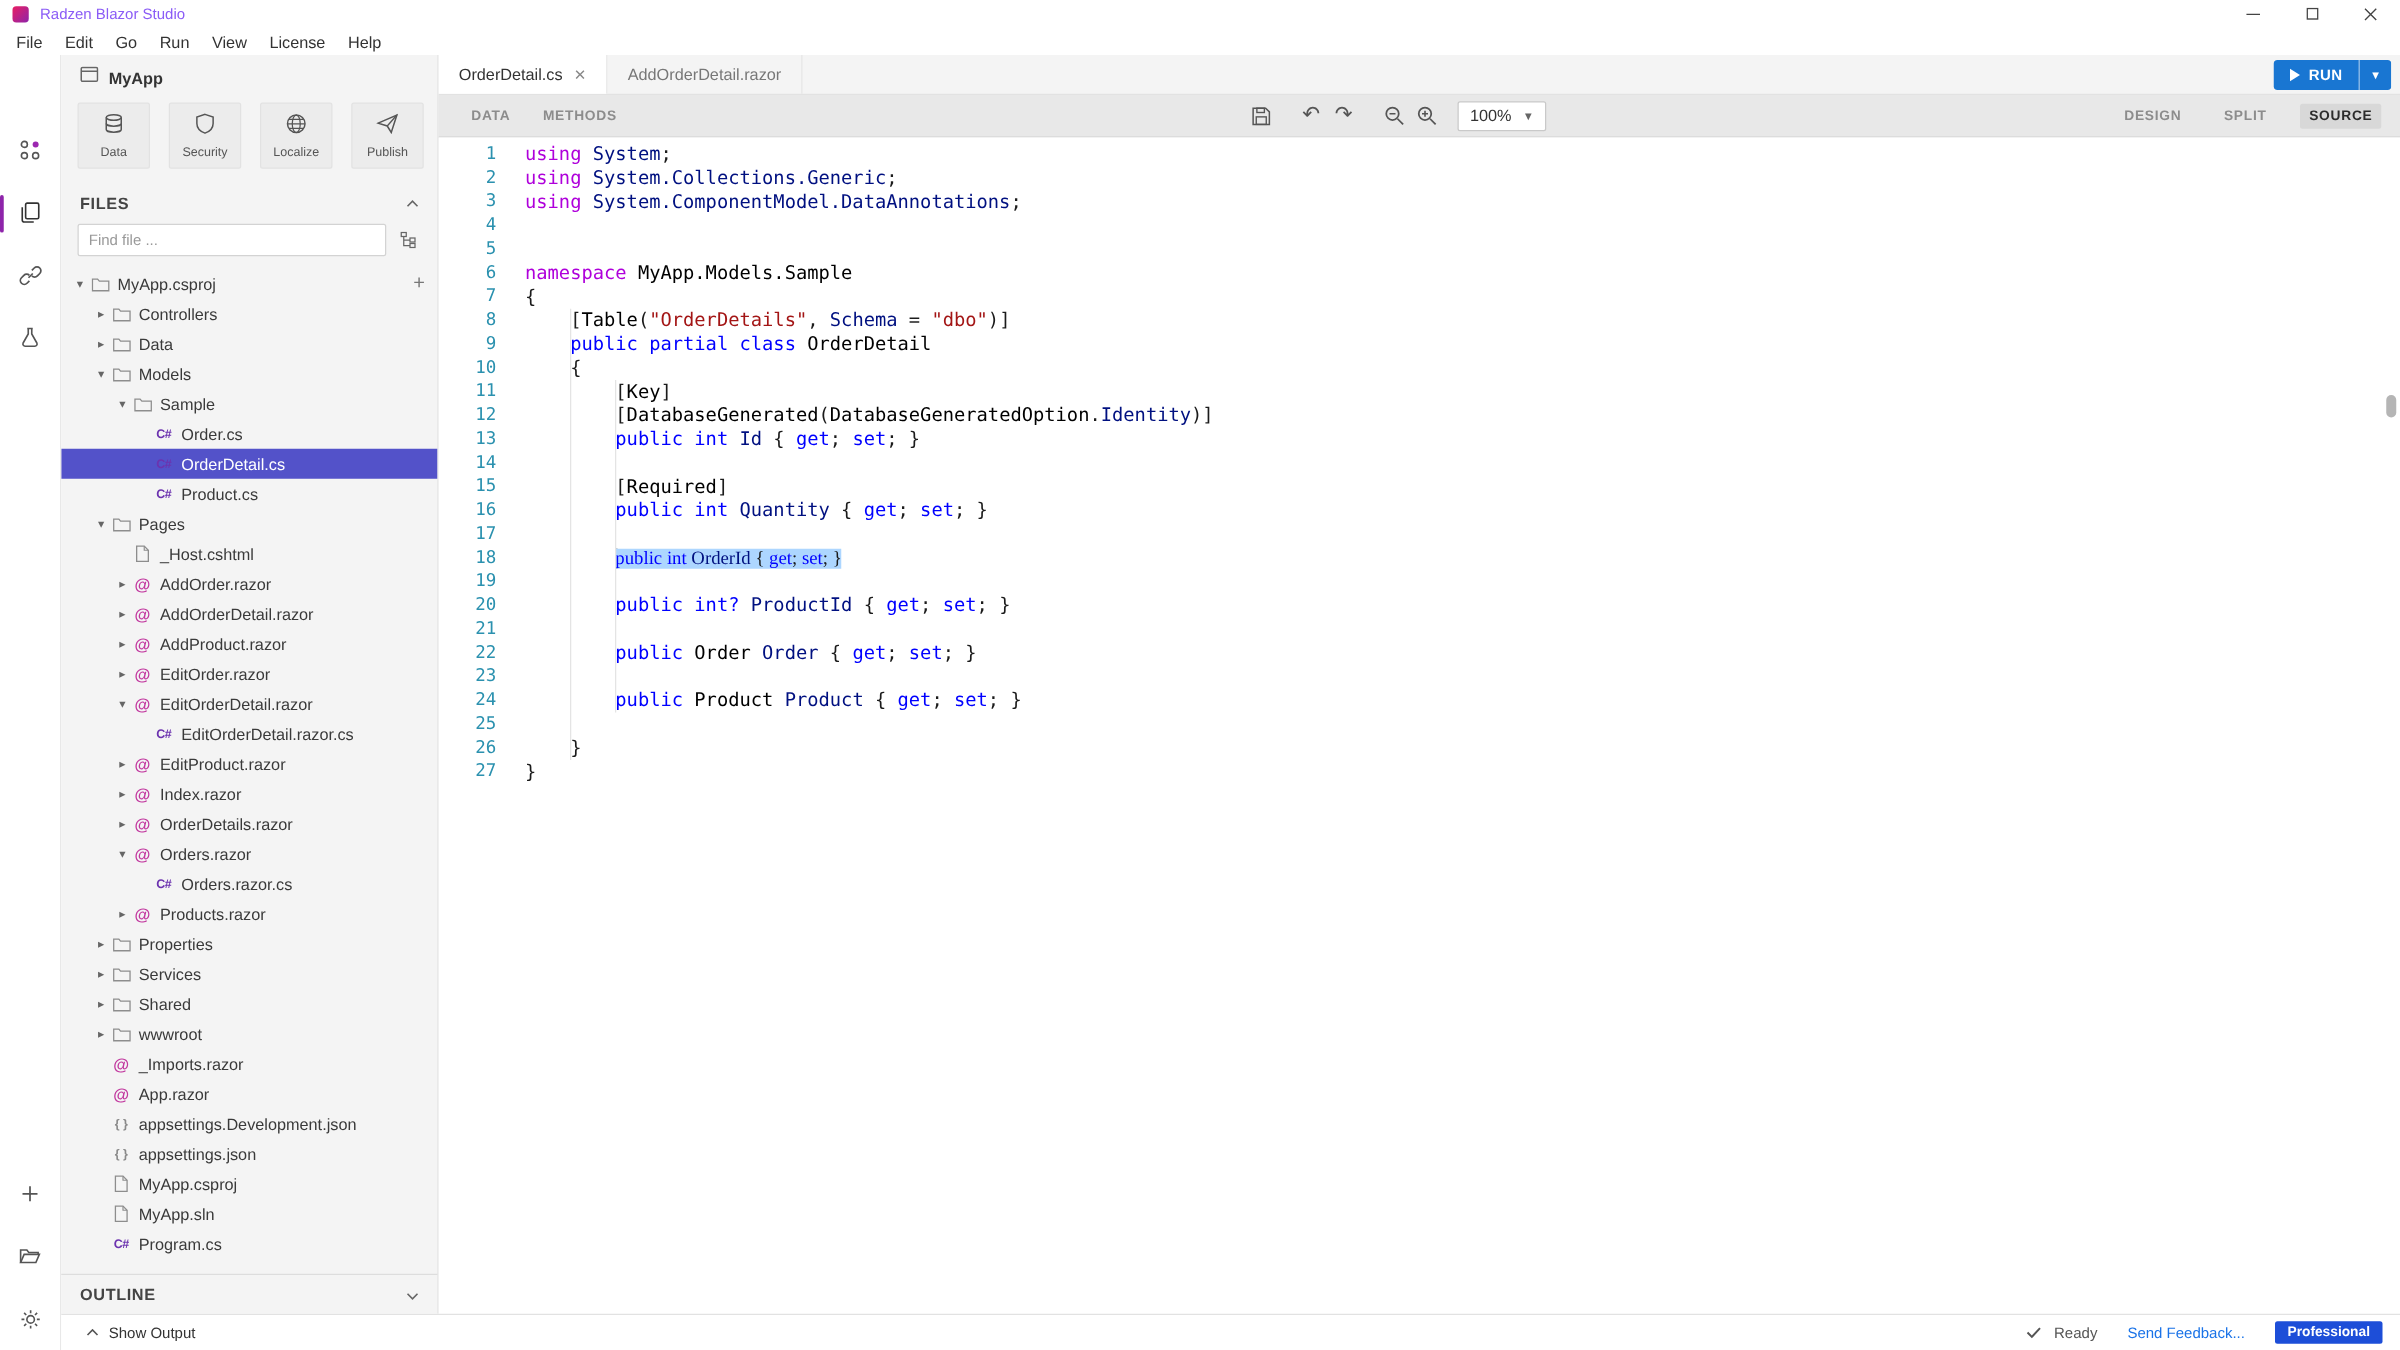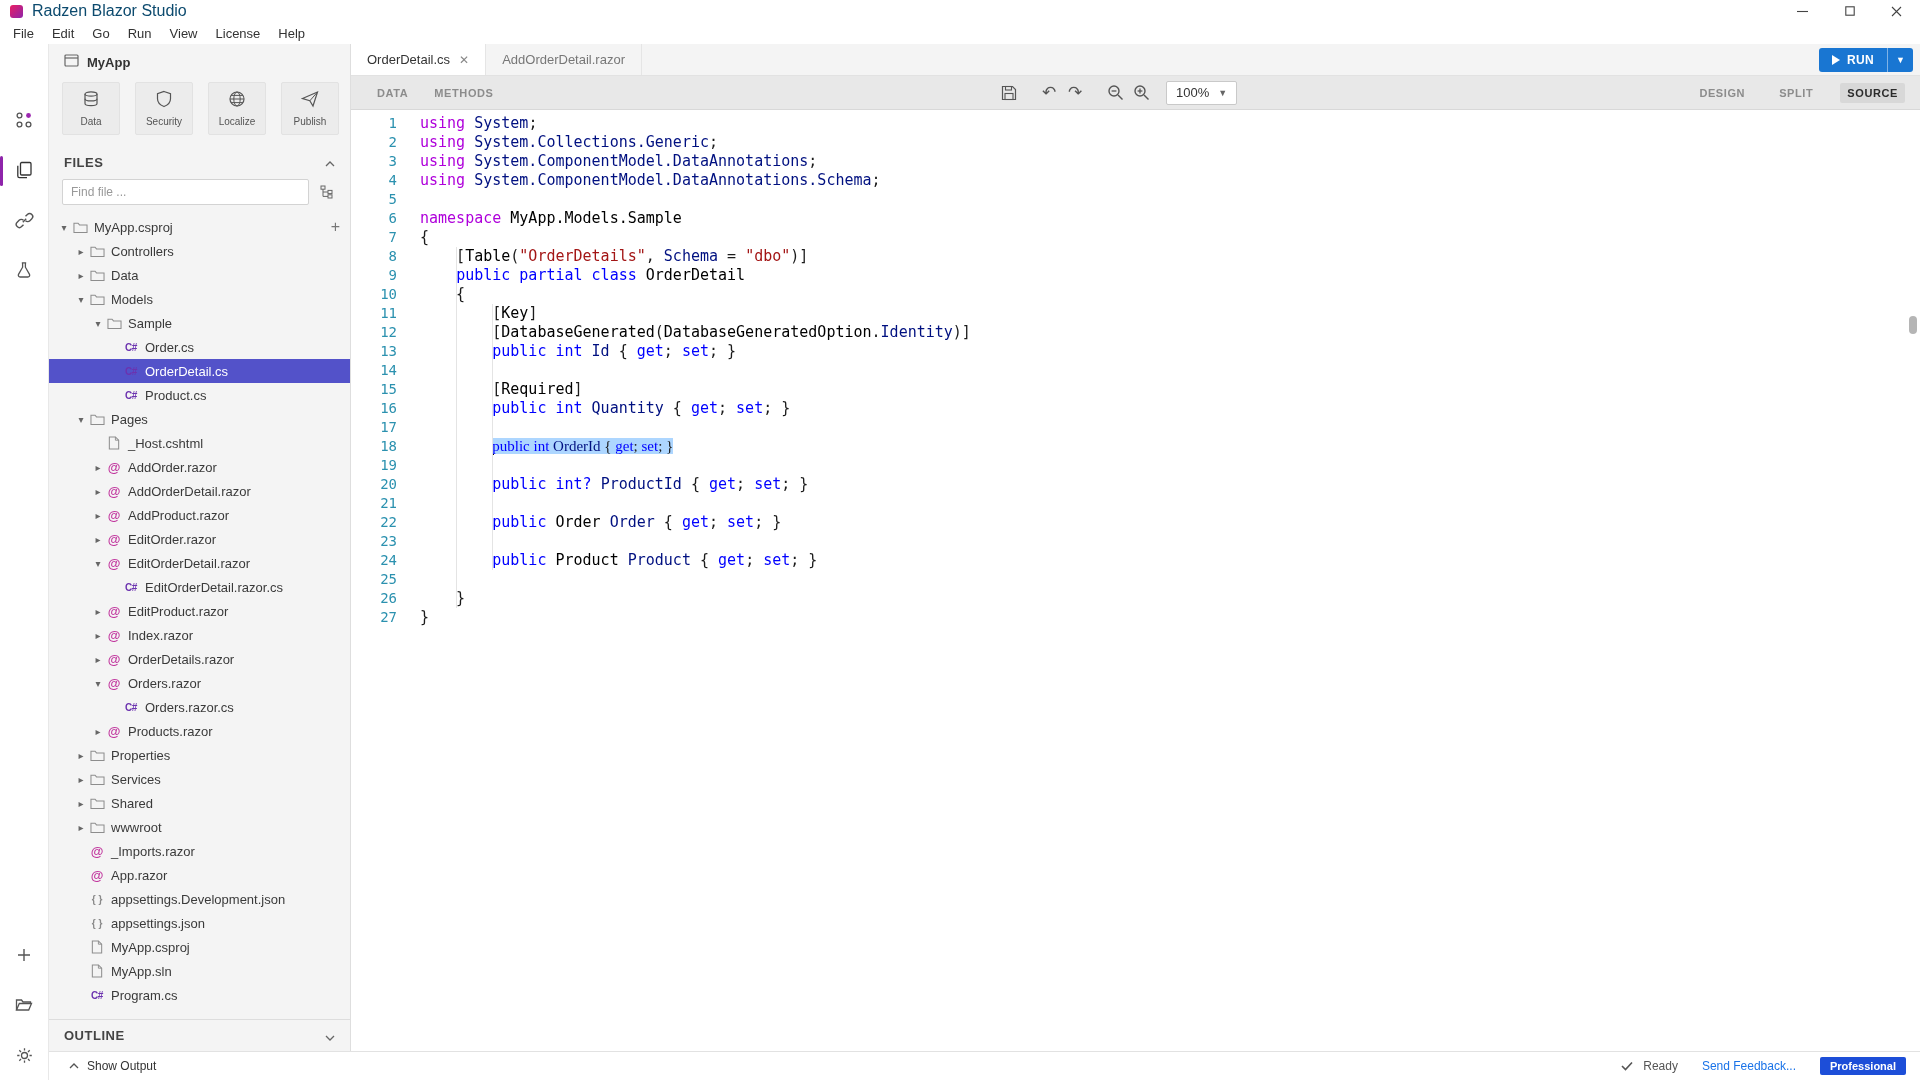--- a/index.html
+++ b/index.html
@@ -3,21 +3,21 @@
 <meta charset="utf-8">
 <style>
   * { margin:0; padding:0; box-sizing:border-box; }
   html,body { background:#777; }
   body { font-family:"Liberation Sans", sans-serif; }
   .screen { position:relative; width:1920px; height:1080px; background:#fff; overflow:hidden; }
 
   
   .titlebar { position:absolute; left:0; top:0; right:0; height:22px; background:#fff; display:flex; align-items:center; }
   .logo { width:13px; height:13px; border-radius:3px; margin-left:10px; background:linear-gradient(135deg,#e91e63,#8e24aa); flex:none; }
-  .title-text { font-size:16px; color:#0c4a6e; margin-left:9px; }
+  .title-text { font-size:12px; color:#8b5cf6; margin-left:9px; }
   .win-controls { position:absolute; right:0; top:0; height:22px; display:flex; }
   .win-btn { width:47px; height:22px; display:flex; align-items:center; justify-content:center; color:#444; }
 
   
   .menubar { position:absolute; left:0; top:22px; right:0; height:22px; background:#fff; display:flex; align-items:center; padding-left:4px; }
   .menu-item { font-size:13px; color:#333; padding:2px 9px; cursor:default; }
 
   
   .rail { position:absolute; left:0; top:44px; bottom:0; width:49px; background:#fff; border-right:1px solid #e8e8e8; }
   .rail-btn { position:absolute; left:0; width:48px; height:32px; display:flex; align-items:center; justify-content:center; }
@@ -587,21 +587,21 @@
           <span class="mode">SPLIT</span>
           <span class="mode active">SOURCE</span>
         </div>
     </div>
 
     <div class="editor">
       <div class="code" id="code-lines">
           <div class="code-line"><span class="ln">1</span><span class="code-text"><span class="t-kw2">using</span><span class="t-pl"> </span><span class="t-id">System</span><span class="t-pl">;</span></span></div>
           <div class="code-line"><span class="ln">2</span><span class="code-text"><span class="t-kw2">using</span><span class="t-pl"> </span><span class="t-id">System.Collections.Generic</span><span class="t-pl">;</span></span></div>
           <div class="code-line"><span class="ln">3</span><span class="code-text"><span class="t-kw2">using</span><span class="t-pl"> </span><span class="t-id">System.ComponentModel.DataAnnotations</span><span class="t-pl">;</span></span></div>
-          <div class="code-line"><span class="ln">4</span><span class="code-text"><span class="t-kw2">using</span><span class="t-pl"> </span><span class="t-id">System.ComponentModel.DataAnnotations.Schema</span><span class="t-pl">;</span></span></div>
+          <div class="code-line"><span class="ln">4</span></div>
           <div class="code-line"><span class="ln">5</span><span class="code-text"></span></div>
           <div class="code-line"><span class="ln">6</span><span class="code-text"><span class="t-kw2">namespace</span><span class="t-pl"> </span><span class="t-ty">MyApp.Models.Sample</span></span></div>
           <div class="code-line"><span class="ln">7</span><span class="code-text"><span class="t-pl">{</span></span></div>
           <div class="code-line"><span class="ln">8</span><span class="code-text"><span class="t-pl">    [</span><span class="t-ty">Table</span><span class="t-pl">(</span><span class="t-st">"OrderDetails"</span><span class="t-pl">, </span><span class="t-id">Schema</span><span class="t-pl"> = </span><span class="t-st">"dbo"</span><span class="t-pl">)]</span></span></div>
           <div class="code-line"><span class="ln">9</span><span class="code-text"><span class="t-pl">    </span><span class="t-kw">public</span><span class="t-pl"> </span><span class="t-kw">partial</span><span class="t-pl"> </span><span class="t-kw">class</span><span class="t-pl"> </span><span class="t-ty">OrderDetail</span></span></div>
           <div class="code-line"><span class="ln">10</span><span class="code-text"><span class="t-pl">    {</span></span></div>
           <div class="code-line"><span class="ln">11</span><span class="code-text"><span class="t-pl">        [</span><span class="t-ty">Key</span><span class="t-pl">]</span></span></div>
           <div class="code-line"><span class="ln">12</span><span class="code-text"><span class="t-pl">        [</span><span class="t-ty">DatabaseGenerated</span><span class="t-pl">(</span><span class="t-ty">DatabaseGeneratedOption</span><span class="t-pl">.</span><span class="t-id">Identity</span><span class="t-pl">)]</span></span></div>
           <div class="code-line"><span class="ln">13</span><span class="code-text"><span class="t-pl">        </span><span class="t-kw">public</span><span class="t-pl"> </span><span class="t-kw">int</span><span class="t-pl"> </span><span class="t-id">Id</span><span class="t-pl"> { </span><span class="t-kw">get</span><span class="t-pl">; </span><span class="t-kw">set</span><span class="t-pl">; }</span></span></div>
           <div class="code-line"><span class="ln">14</span><span class="code-text"></span></div>

